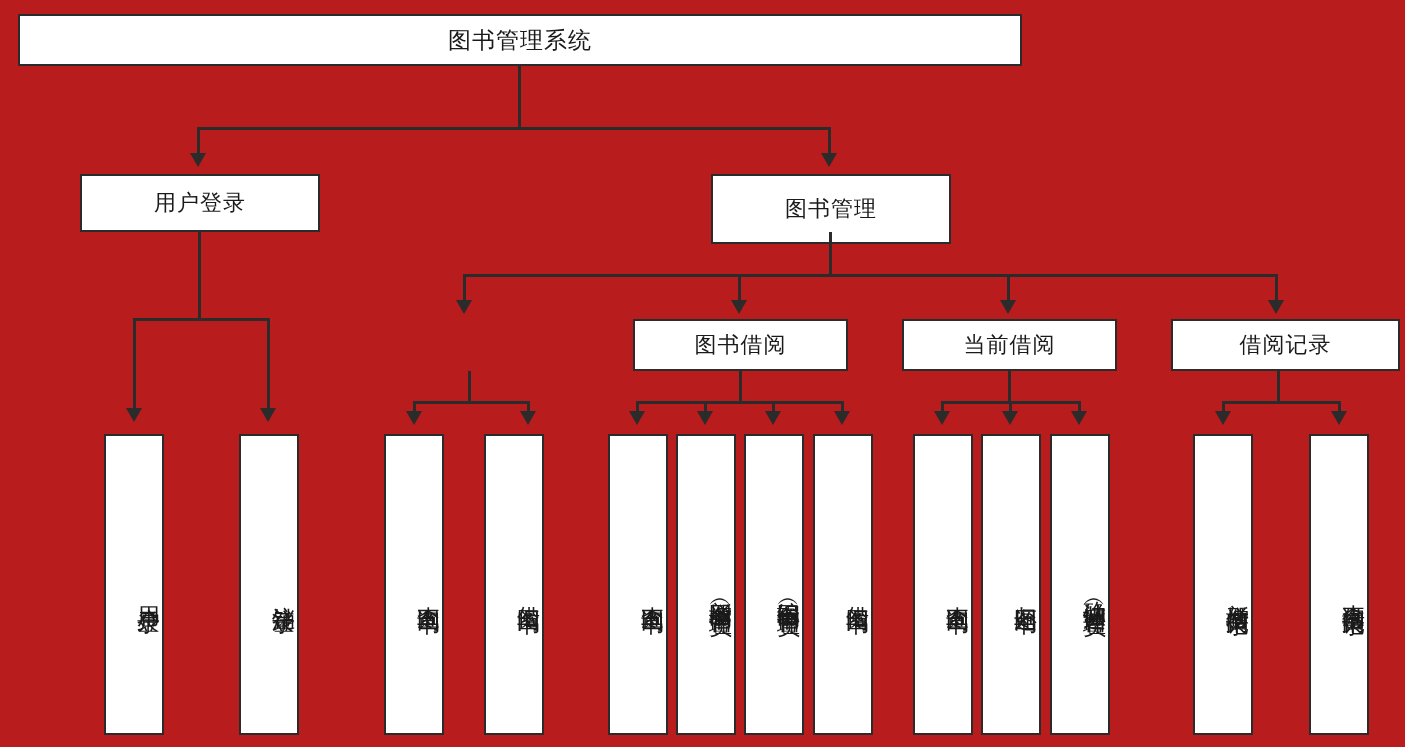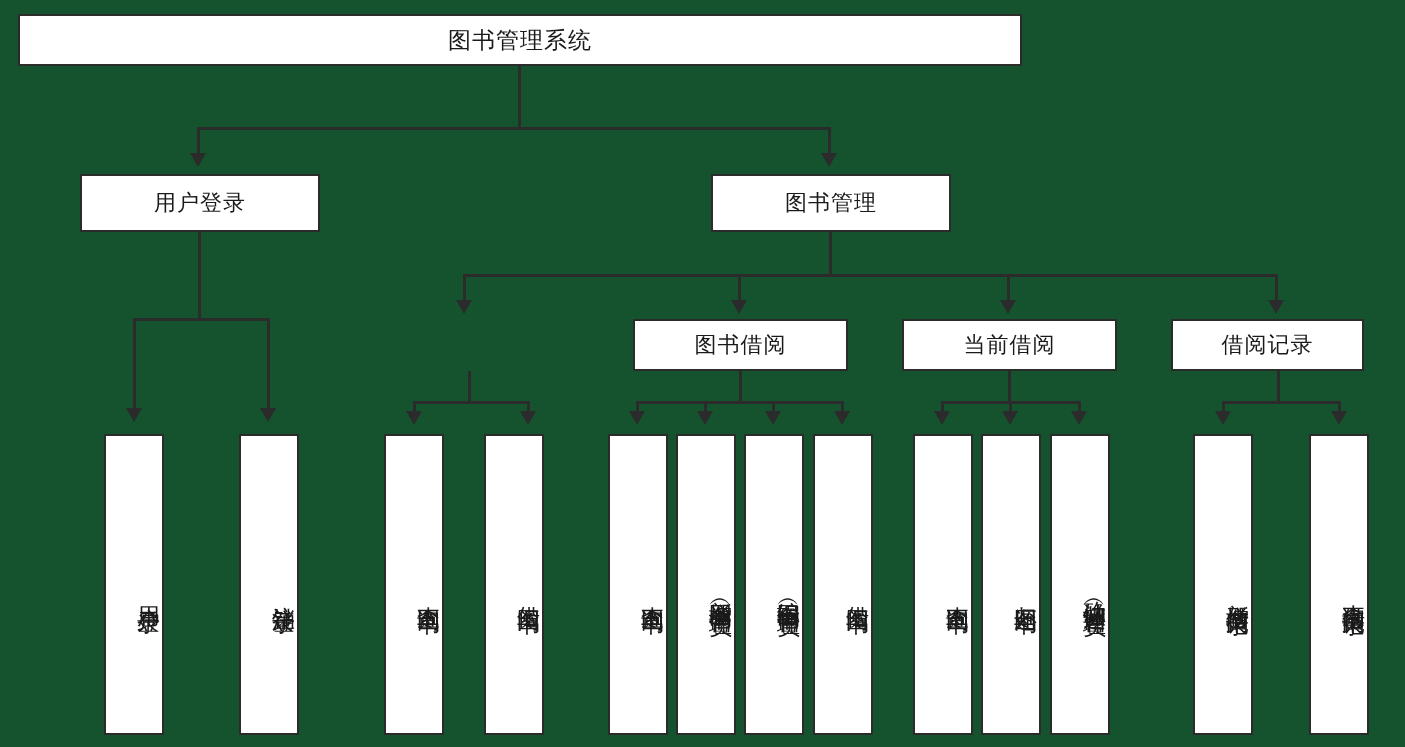--- a/index.html
+++ b/index.html
@@ -7,21 +7,21 @@
     padding: 0;
     background: #ffffff;
   }
   body {
     font-family: "Liberation Sans", "DejaVu Sans", sans-serif;
   }
   #canvas {
     position: relative;
     width: 1405px;
     height: 747px;
-    background: #14532d;
+    background: #b91c1c;
     overflow: hidden;
   }
   .node {
     position: absolute;
     box-sizing: border-box;
     border: 2px solid #2b2b2b;
     background: #ffffff;
     display: flex;
     align-items: center;
     justify-content: center;
@@ -77,21 +77,21 @@
   <div class="line" style="left:197px; top:127px; width:634px; height:3px;"></div>
   <div class="line" style="left:197px; top:127px; width:3px; height:28px;"></div>
   <div class="arrow" style="left:190px; top:153px;"></div>
   <div class="line" style="left:828px; top:127px; width:3px; height:28px;"></div>
   <div class="arrow" style="left:821px; top:153px;"></div>
 
   <div class="node h" style="left:80px; top:174px; width:240px; height:58px;">
     <span>用户登录</span>
   </div>
 
-  <div class="node h" style="left:711px; top:174px; width:240px; height:58px;font-family:Liberation Serif, serif;">
+  <div class="node h" style="left:711px; top:174px; width:240px; height:70px;font-family:Liberation Serif, serif;">
     <span>图书管理</span>
   </div>
 
   <div class="line" style="left:198px; top:232px; width:3px; height:88px;"></div>
   <div class="line" style="left:133px; top:318px; width:137px; height:3px;"></div>
   <div class="line" style="left:133px; top:318px; width:3px; height:92px;"></div>
   <div class="arrow" style="left:126px; top:408px;"></div>
   <div class="line" style="left:267px; top:318px; width:3px; height:92px;"></div>
   <div class="arrow" style="left:260px; top:408px;"></div>
 
@@ -108,21 +108,21 @@
 
 
   <div class="node h" style="left:633px; top:319px; width:215px; height:52px;">
     <span>图书借阅</span>
   </div>
 
   <div class="node h" style="left:902px; top:319px; width:215px; height:52px;">
     <span>当前借阅</span>
   </div>
 
-  <div class="node h" style="left:1171px; top:319px; width:193px; height:52px;">
+  <div class="node h" style="left:1171px; top:319px; width:229px; height:52px;">
     <span>借阅记录</span>
   </div>
 
   <div class="line" style="left:468px; top:371px; width:3px; height:33px;"></div>
   <div class="line" style="left:413px; top:401px; width:117px; height:3px;"></div>
   <div class="line" style="left:413px; top:401px; width:3px; height:12px;"></div>
   <div class="arrow" style="left:406px; top:411px;"></div>
   <div class="line" style="left:527px; top:401px; width:3px; height:12px;"></div>
   <div class="arrow" style="left:520px; top:411px;"></div>
 

